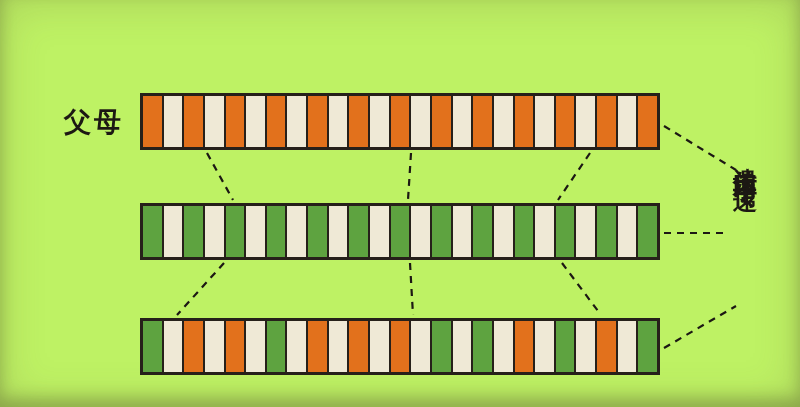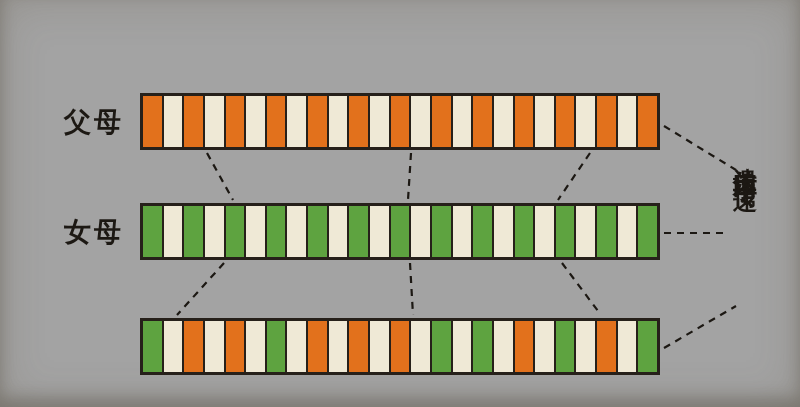--- a/index.html
+++ b/index.html
@@ -3,21 +3,21 @@
 <meta charset="utf-8">
 <style>
   html,body{margin:0;padding:0;}
   body{
     font-family:"DejaVu Sans","Liberation Sans",sans-serif;
     background:#d8d2bd;
   }
   #stage{
     position:relative;
     width:800px;height:407px;
-    background:#a3a3a3;
+    background:#bef264;
     overflow:hidden;
     box-shadow:inset 0 0 45px rgba(90,78,55,.22), inset 0 -9px 16px rgba(45,38,25,.28);
   }
   .row-label{
     position:absolute;
     left:52px;width:84px;
     display:flex;align-items:center;justify-content:center;
     color:#1c1813;
     font-size:27px;
     font-weight:600;
@@ -101,21 +101,20 @@
       <div class="stripe" style="background: rgb(239, 233, 214);"></div>
       <div class="stripe" style="background: rgb(226, 113, 28);"></div>
       <div class="stripe" style="background: rgb(239, 233, 214);"></div>
       <div class="stripe" style="background: rgb(226, 113, 28);"></div>
       <div class="stripe" style="background: rgb(239, 233, 214);"></div>
       <div class="stripe" style="background: rgb(226, 113, 28);"></div>
       <div class="stripe" style="background: rgb(239, 233, 214);"></div>
       <div class="stripe" style="background: rgb(226, 113, 28);"></div>
     </div>
 
-  <div class="row-label" style="top:203px;height:57px;">女母</div>
   <div class="bar" style="top:203px;">
       <div class="stripe" style="background: rgb(94, 163, 64);"></div>
       <div class="stripe" style="background: rgb(239, 233, 214);"></div>
       <div class="stripe" style="background: rgb(94, 163, 64);"></div>
       <div class="stripe" style="background: rgb(239, 233, 214);"></div>
       <div class="stripe" style="background: rgb(94, 163, 64);"></div>
       <div class="stripe" style="background: rgb(239, 233, 214);"></div>
       <div class="stripe" style="background: rgb(94, 163, 64);"></div>
       <div class="stripe" style="background: rgb(239, 233, 214);"></div>
       <div class="stripe" style="background: rgb(94, 163, 64);"></div>

